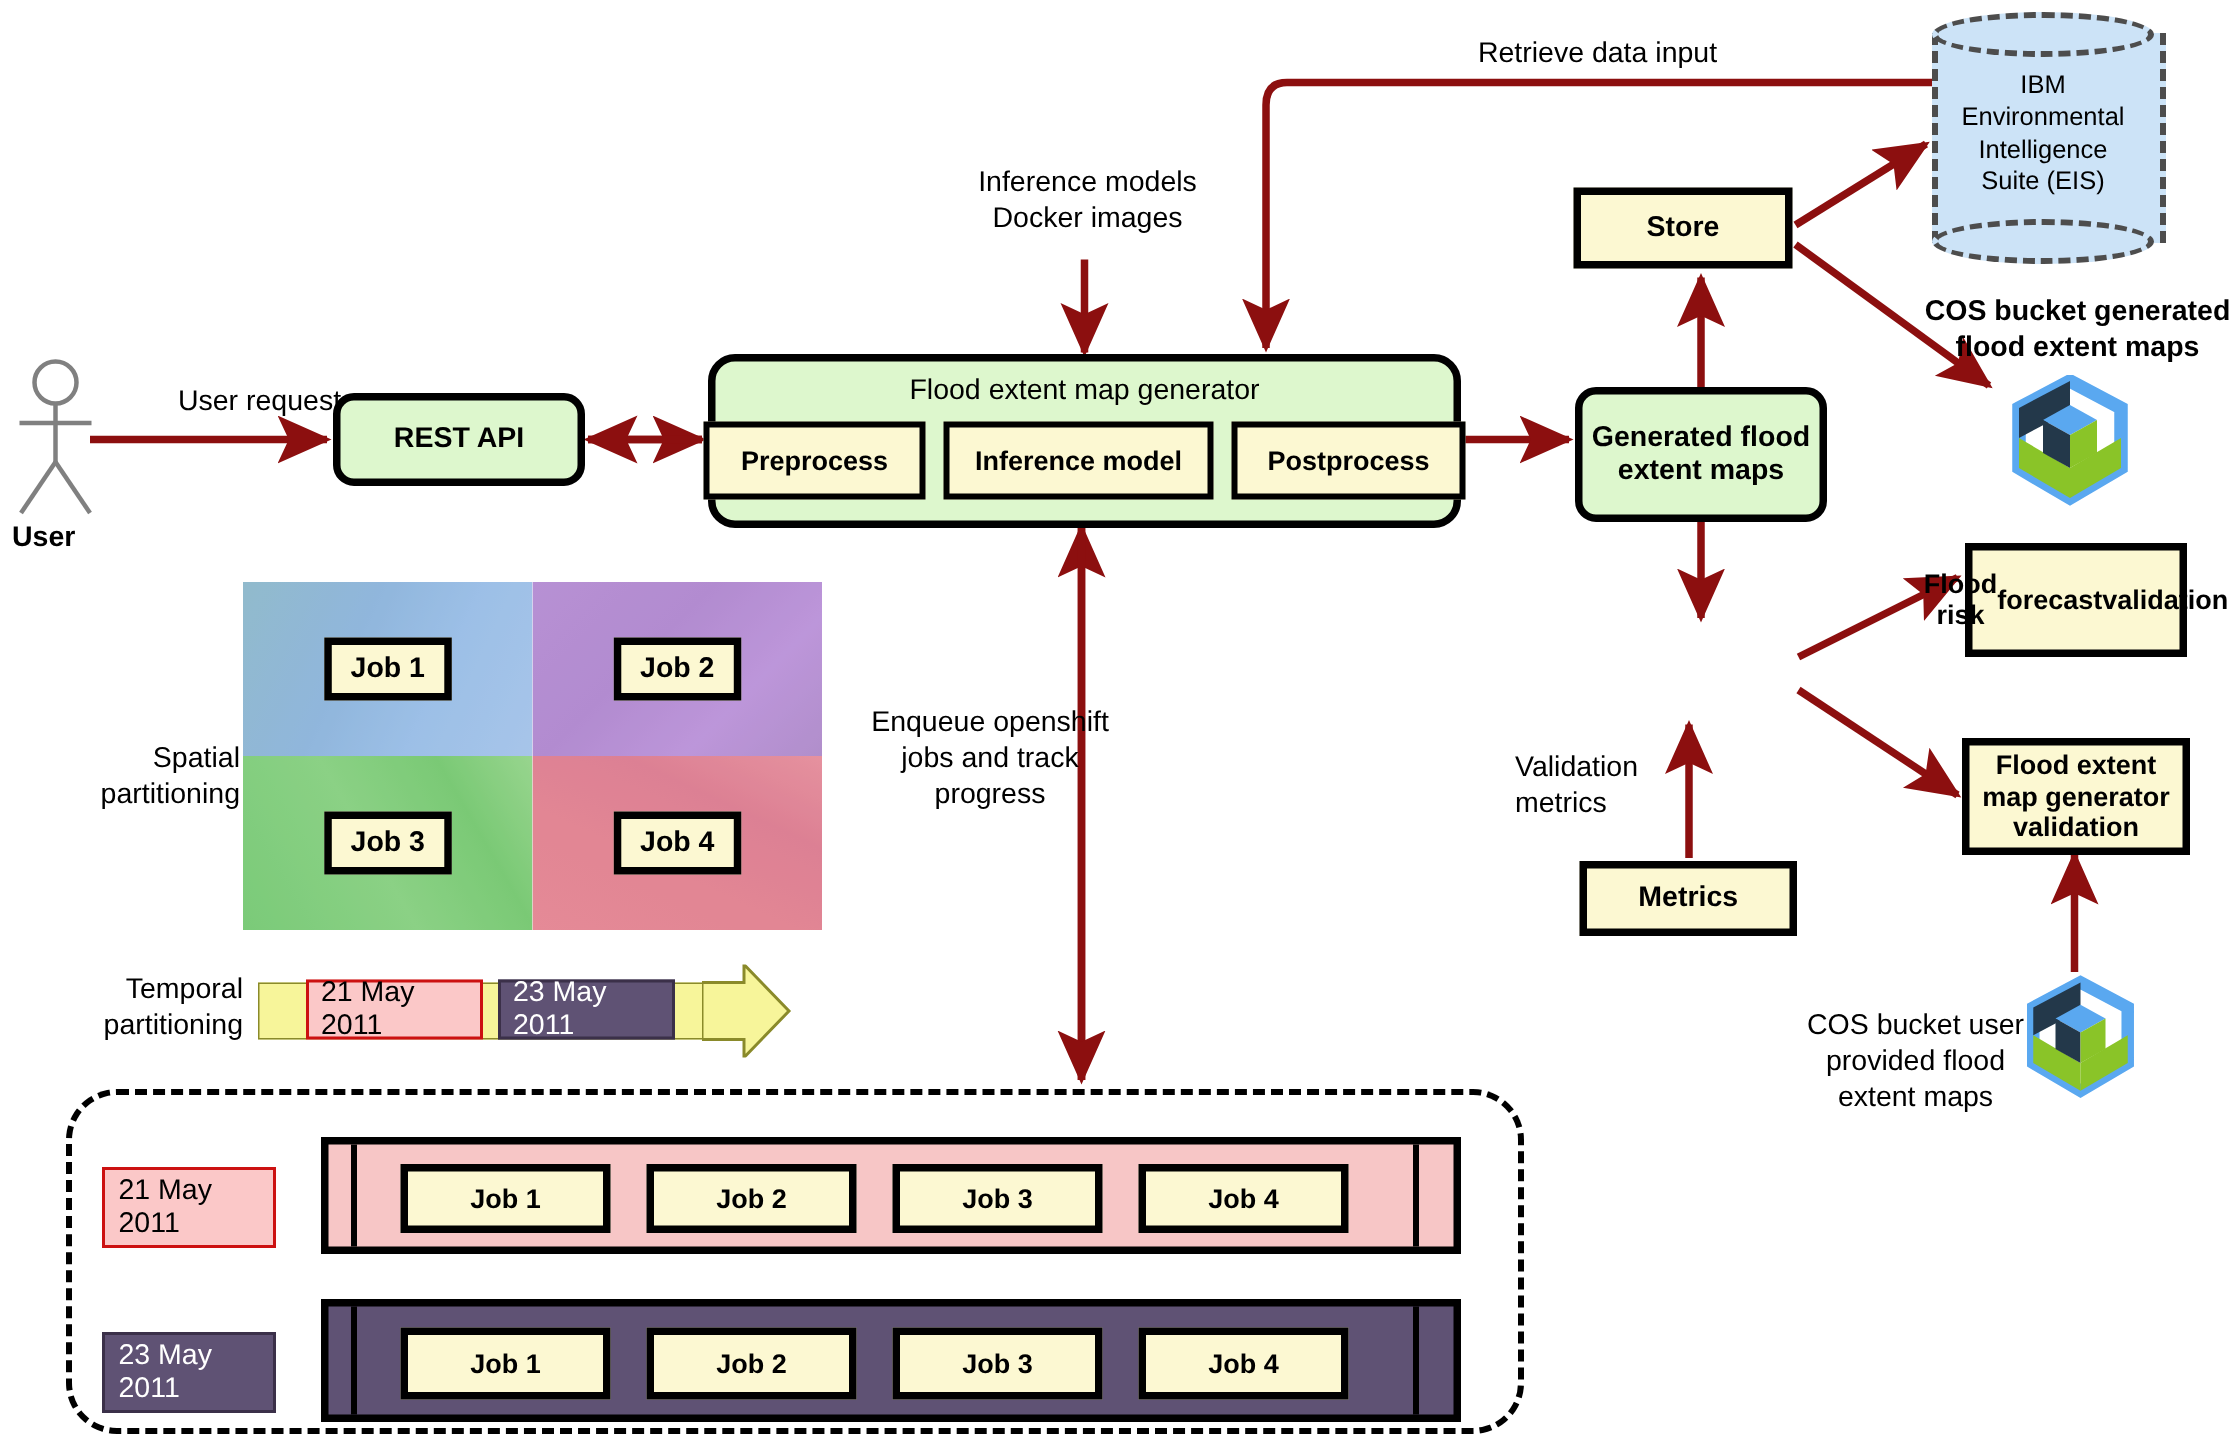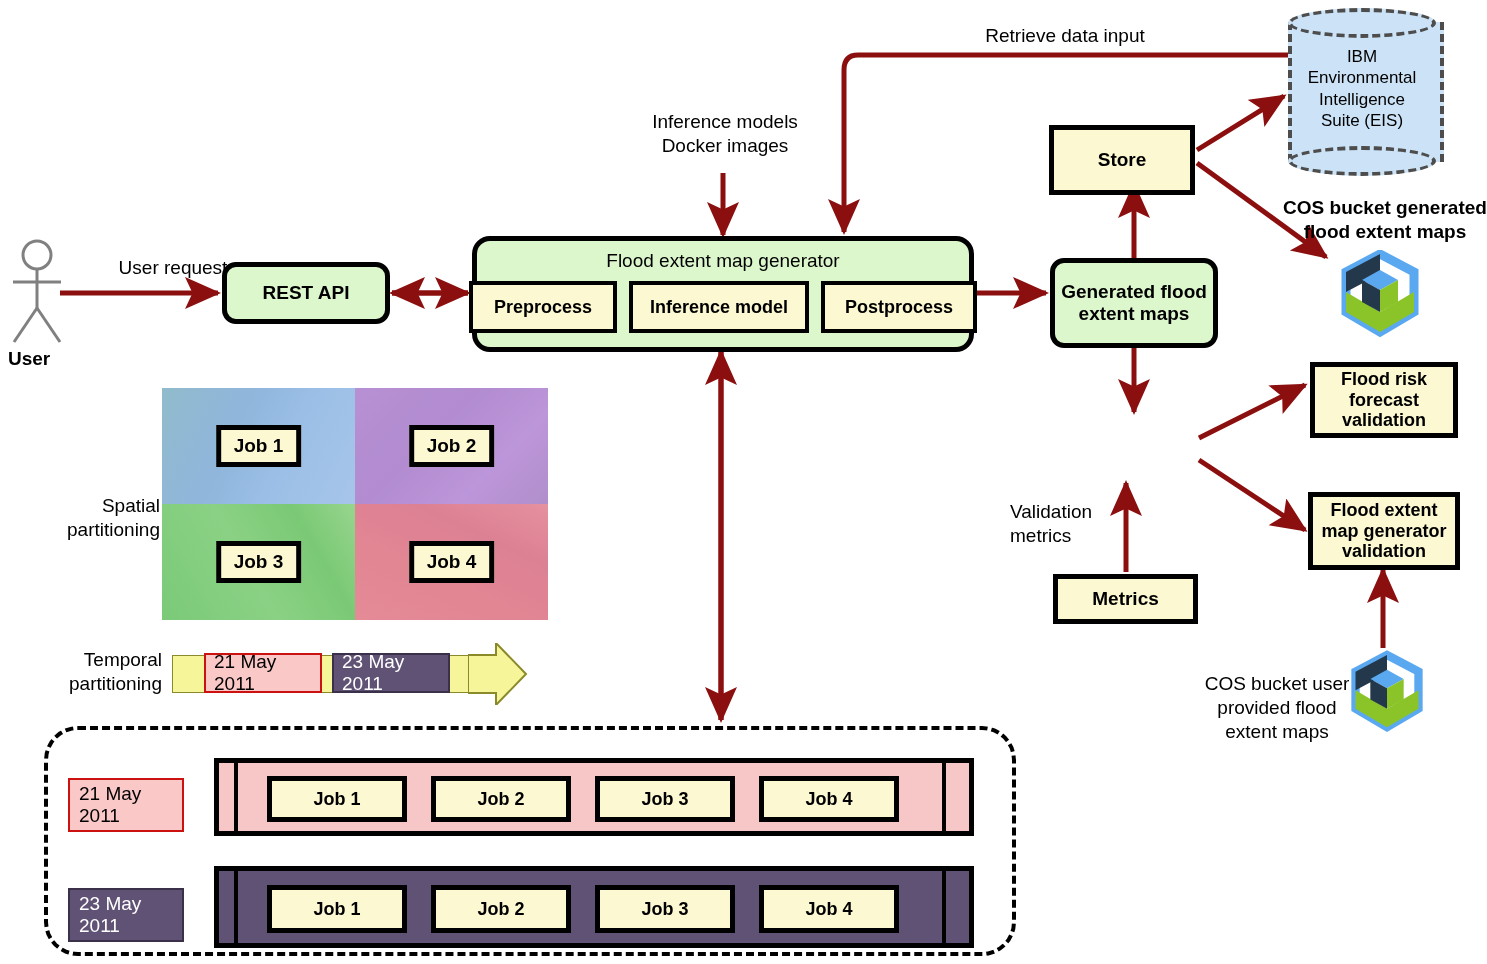--- a/index.html
+++ b/index.html
@@ -122,20 +122,25 @@
 
   <div class="plabel" style="left:78px;top:256px;width:190px;">User request</div>
 
   <div class="plabel" style="left:600px;top:110px;width:250px;">
     <div>Inference models</div>
     <div>Docker images</div>
   </div>
 
   <div class="plabel" style="left:900px;top:24px;width:330px;">Retrieve data input</div>
 
+  <div class="plabel" style="left:560px;top:470px;width:200px;">
+    <div>Enqueue openshift</div>
+    <div>jobs and track</div>
+    <div>progress</div>
+  </div>
 
   <div class="plabel" style="left:1010px;top:500px;width:120px;text-align:left;">
     <div>Validation</div>
     <div>metrics</div>
   </div>
 
   <div class="node green" style="left:222px;top:262px;width:168px;height:62px;">REST API</div>
 
   <div class="node green" style="left:472px;top:236px;width:502px;height:116px;
               border-radius:18px;flex-direction:column;justify-content:flex-start;padding-top:9px;">
@@ -145,26 +150,26 @@
       <div class="yellow-thin" style="width:172px;height:44px;display:flex;align-items:center;justify-content:center;">Inference model</div>
       <div class="yellow-thin" style="width:148px;height:44px;display:flex;align-items:center;justify-content:center;">Postprocess</div>
     </div>
   </div>
 
   <div class="node green" style="left:1050px;top:258px;width:168px;height:90px;flex-direction:column;">
     <div>Generated flood</div>
     <div>extent maps</div>
   </div>
 
-  <div class="node yellow" style="left:1049px;top:125px;width:146px;height:70px;">Store</div>
+  <div class="node yellow" style="left:1049px;top:125px;width:146px;height:54px;">Store</div>
 
 
   <div class="node yellow" style="left:1053px;top:574px;width:145px;height:50px;">Metrics</div>
 
-  <div class="node yellow" style="left:1310px;top:362px;width:148px;height:76px;flex-direction:column;font-size:18px;">
+  <div class="node yellow" style="left:1310px;top:362px;width:148px;height:76px;flex-direction:row;font-size:18px;">
     <div>Flood risk</div>
     <div>forecast</div>
     <div>validation</div>
   </div>
 
   <div class="node yellow" style="left:1308px;top:492px;width:152px;height:78px;flex-direction:column;font-size:18px;">
     <div>Flood extent</div>
     <div>map generator</div>
     <div>validation</div>
   </div>

